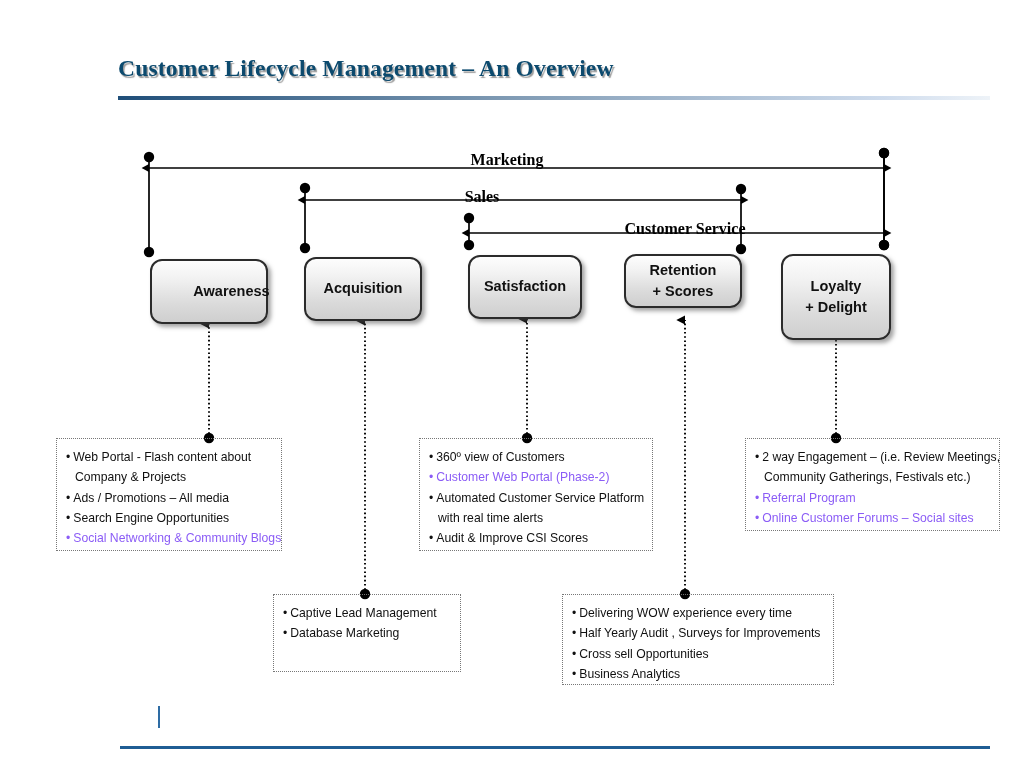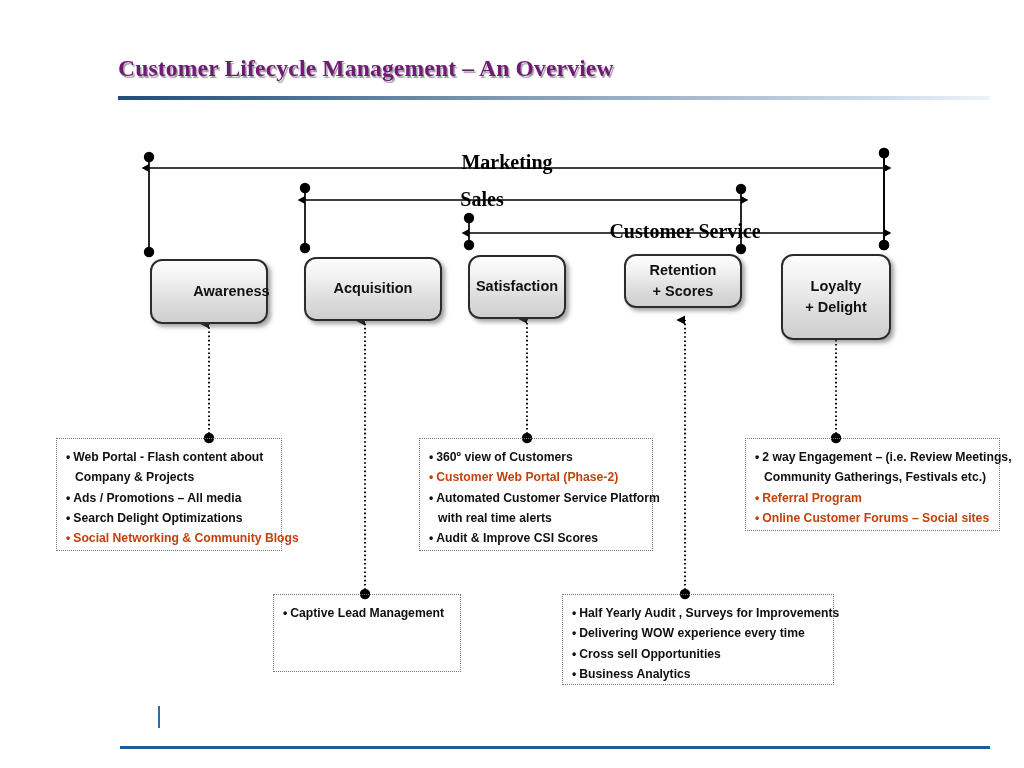--- a/index.html
+++ b/index.html
@@ -18,21 +18,21 @@
 
   
   #title {
     position: absolute;
     left: 118px;
     top: 55px;
     font-family: "Liberation Serif", serif;
     font-weight: bold;
     font-size: 23.5px;
     letter-spacing: 0.2px;
-    color: #701a75;
+    color: #0c4a6e;
     text-shadow: 1.5px 1.5px 1px rgba(140,140,140,0.85);
     white-space: nowrap;
   }
   #title-rule {
     position: absolute;
     left: 118px;
     top: 96px;
     width: 872px;
     height: 4px;
     background: linear-gradient(to right, #1f4e79 0%, #27558096 45%, #cfdced 88%, #eef3f8 100%);
@@ -71,21 +71,21 @@
     width: 1024px;
     height: 768px;
     overflow: visible;
   }
 
   
   .span-label {
     position: absolute;
     font-family: "Liberation Serif", serif;
     font-weight: bold;
-    font-size: 20px;
+    font-size: 16px;
     color: #000000;
     white-space: nowrap;
     transform: translateX(-50%);
   }
 
   
   .stage-box {
     position: absolute;
     border: 2px solid #2b2b2b;
     border-radius: 12px;
@@ -115,23 +115,22 @@
     margin: 0;
     padding: 0;
     list-style: none;
   }
   .callout li {
     font-family: "Liberation Sans", sans-serif;
     font-size: 12.2px;
     color: #101010;
     line-height: 1.66;
     white-space: nowrap;
-    font-weight: bold;
-  }
-  .callout li.red { color: #c2410c; }
+  }
+  .callout li.red { color: #8b5cf6; }
   .callout li .bullet { margin-right: 3px; }
   .callout li.cont { padding-left: 9px; }
 </style>
 </head>
 <body>
 
 <div id="slide">
 
   <div id="title">Customer Lifecycle Management – An Overview</div>
   <div id="title-rule"></div>
@@ -206,26 +205,26 @@
         <div class="span-label" style="left: 507px; top: 151px;">Marketing</div>
         <div class="span-label" style="left: 482px; top: 188px;">Sales</div>
         <div class="span-label" style="left: 637px; top: 220px; margin-left: 48px;">Customer Service</div>
       </div>
     <div id="stage-boxes">
         <div class="stage-box" style="left: 150px; top: 259px; width: 118px; height: 65px; padding-left: 45px;">
           <div>
             <div>Awareness</div>
           </div>
         </div>
-        <div class="stage-box" style="left: 304px; top: 257px; width: 138px; height: 64px;">
+        <div class="stage-box" style="left: 304px; top: 257px; width: 118px; height: 64px;">
           <div>
             <div>Acquisition</div>
           </div>
         </div>
-        <div class="stage-box" style="left: 468px; top: 255px; width: 98px; height: 64px; border-radius: 12px;">
+        <div class="stage-box" style="left: 468px; top: 255px; width: 114px; height: 64px; border-radius: 12px;">
           <div>
             <div>Satisfaction</div>
           </div>
         </div>
         <div class="stage-box" style="left: 624px; top: 254px; width: 118px; height: 54px;">
           <div>
             <div>Retention</div>
             <div>+ Scores</div>
           </div>
         </div>
@@ -235,21 +234,21 @@
             <div>+ Delight</div>
           </div>
         </div>
       </div>
     <div id="callout-boxes">
         <div class="callout" style="left: 56px; top: 438px; width: 226px; height: 113px;">
           <ul>
             <li class=""><span class="bullet">•</span><span>Web Portal  - Flash content about</span></li>
             <li class="cont"><span>Company &amp; Projects</span></li>
             <li class=""><span class="bullet">•</span><span>Ads / Promotions – All media</span></li>
-            <li class=""><span class="bullet">•</span><span>Search Delight Optimizations</span></li>
+            <li class=""><span class="bullet">•</span><span>Search Engine Opportunities</span></li>
             <li class="red "><span class="bullet">•</span><span>Social Networking &amp; Community Blogs</span></li>
           </ul>
         </div>
         <div class="callout" style="left: 419px; top: 438px; width: 234px; height: 113px;">
           <ul>
             <li class=""><span class="bullet">•</span><span>360º view of Customers</span></li>
             <li class="red "><span class="bullet">•</span><span>Customer Web Portal (Phase-2)</span></li>
             <li class=""><span class="bullet">•</span><span>Automated Customer Service Platform</span></li>
             <li class="cont"><span>with real time alerts</span></li>
             <li class=""><span class="bullet">•</span><span>Audit &amp; Improve CSI Scores</span></li>
@@ -259,26 +258,27 @@
           <ul>
             <li class=""><span class="bullet">•</span><span>2 way Engagement – (i.e. Review Meetings,</span></li>
             <li class="cont"><span>Community  Gatherings, Festivals etc.)</span></li>
             <li class="red "><span class="bullet">•</span><span>Referral Program</span></li>
             <li class="red "><span class="bullet">•</span><span>Online Customer Forums – Social sites</span></li>
           </ul>
         </div>
         <div class="callout" style="left: 273px; top: 594px; width: 188px; height: 78px;">
           <ul>
             <li class=""><span class="bullet">•</span><span>Captive Lead Management</span></li>
+            <li class=""><span class="bullet">•</span><span>Database Marketing</span></li>
           </ul>
         </div>
         <div class="callout" style="left: 562px; top: 594px; width: 272px; height: 91px;">
           <ul>
+            <li class=""><span class="bullet">•</span><span>Delivering WOW experience every time</span></li>
             <li class=""><span class="bullet">•</span><span>Half Yearly Audit , Surveys for Improvements</span></li>
-            <li class=""><span class="bullet">•</span><span>Delivering WOW experience every time</span></li>
             <li class=""><span class="bullet">•</span><span>Cross sell Opportunities</span></li>
             <li class=""><span class="bullet">•</span><span>Business Analytics</span></li>
           </ul>
         </div>
       </div>
   </div>
 
   <div id="footer-tick"></div>
   <div id="footer-rule"></div>
 

